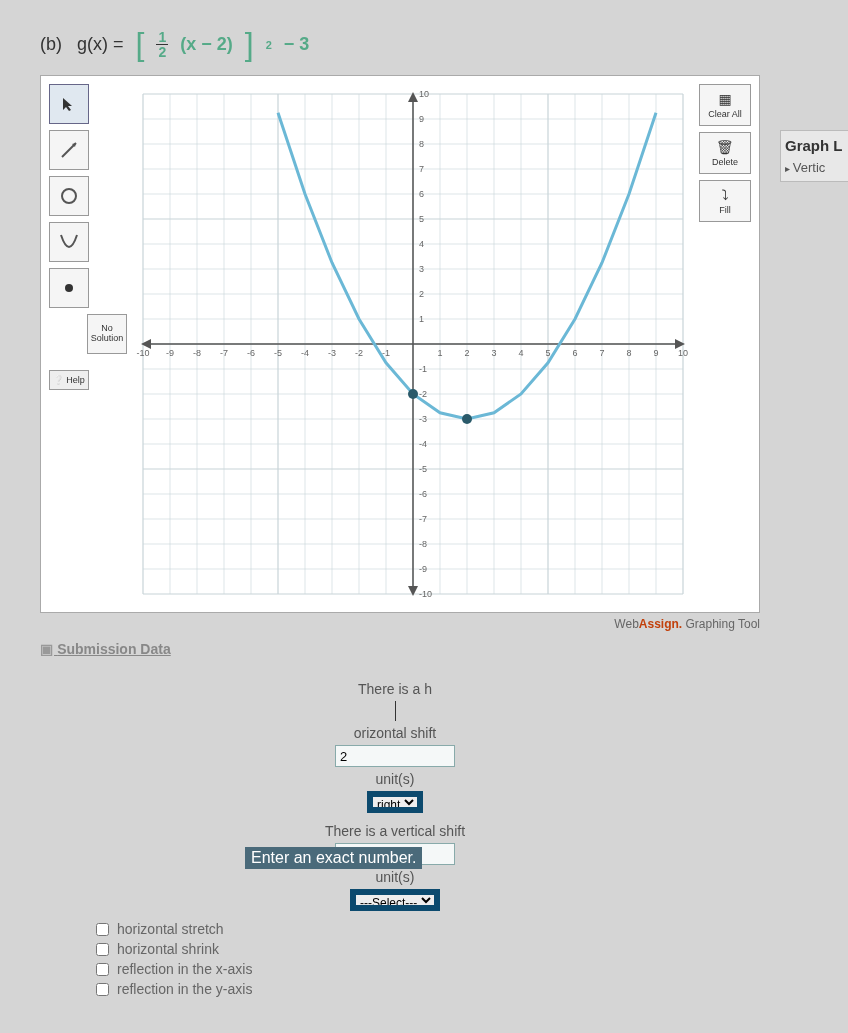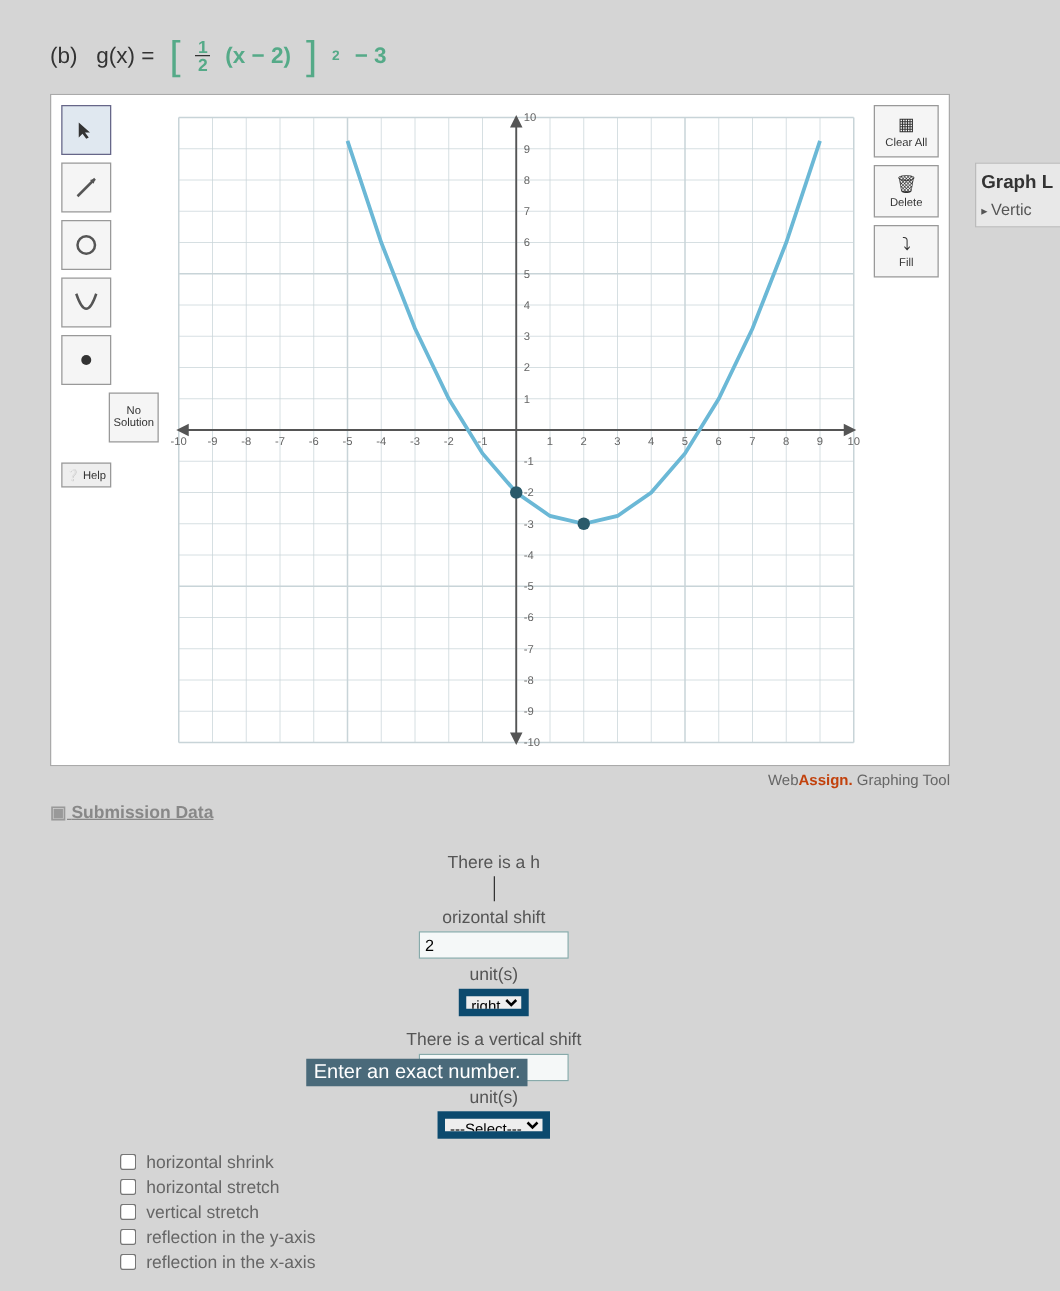--- a/index.html
+++ b/index.html
@@ -351,35 +351,31 @@
     <select>
       <option>---Select---</option>
     </select>
     <div class="hint-bubble">Enter an exact number.</div>
   </div>
 
 
   <div id="check-list">
       <div class="check-row">
         <input type="checkbox" style="">
+        <span>horizontal stretch</span>
+      </div>
+      <div class="check-row">
+        <input type="checkbox" style="">
         <span>horizontal shrink</span>
       </div>
       <div class="check-row">
         <input type="checkbox" style="">
-        <span>horizontal stretch</span>
-      </div>
-      <div class="check-row">
-        <input type="checkbox" style="">
-        <span>vertical stretch</span>
+        <span>reflection in the x-axis</span>
       </div>
       <div class="check-row">
         <input type="checkbox" style="">
         <span>reflection in the y-axis</span>
       </div>
-      <div class="check-row">
-        <input type="checkbox" style="">
-        <span>reflection in the x-axis</span>
-      </div>
     </div>
 </div>
 
 
 
 
 </body></html>

